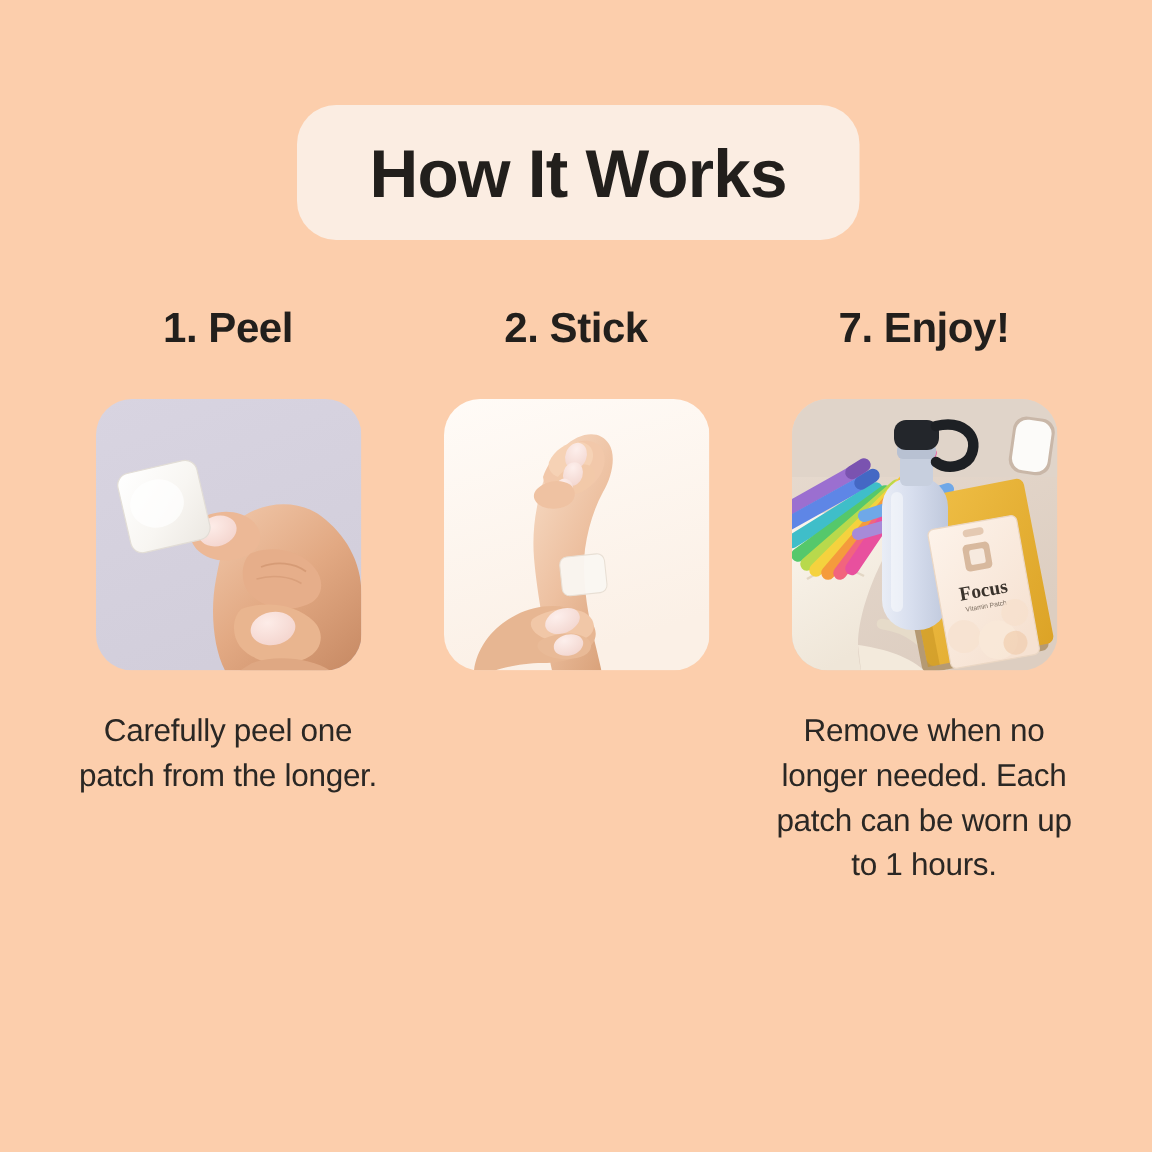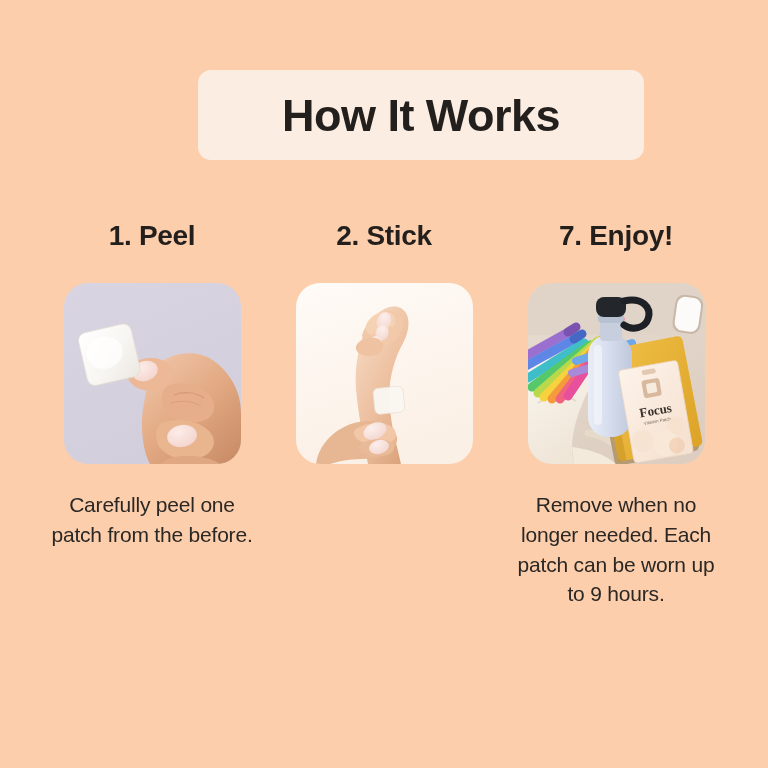--- a/index.html
+++ b/index.html
@@ -13,37 +13,37 @@
     background:#FCCEAC;
     font-family:"Liberation Sans", sans-serif;
     color:#2A2724;
     position:relative;
   }
 
   
   #title-pill {
     position:absolute;
     left:198px; top:70px;
-    width:446px; height:90px;
+    width:375px; height:90px;
     background:#FBEDE2;
-    border-radius:13px;
+    border-radius:26px;
     display:flex; align-items:center; justify-content:center;
   }
   #title-text {
     font-size:45px;
     font-weight:bold;
     letter-spacing:-0.5px;
     color:#221F1C;
     line-height:1;
   }
 
   
   #steps {
     position:absolute;
-    left:0; top:210px;
+    left:0; top:193px;
     width:768px;
     display:flex;
     justify-content:center;
   }
   .step {
     width:232px;
     display:flex;
     flex-direction:column;
     align-items:center;
   }
@@ -134,21 +134,21 @@
 
         <g transform="rotate(-13 58 78)">
           <rect x="20" y="42" width="54" height="54" rx="8" fill="url(#patchG)"></rect>
           <rect x="20" y="42" width="54" height="54" rx="8" fill="none" stroke="#E2DDD6" stroke-width="0.8"></rect>
           <ellipse cx="43" cy="66" rx="18" ry="16" fill="#FFFFFF" opacity="0.7"></ellipse>
         </g>
       </svg>
     </div>
 
     <div class="caption">
-      <span>Carefully peel one patch from the before.</span>
+      <span>Carefully peel one patch from the longer.</span>
     </div>
   </div>
 
   <div class="step">
     <div class="step-title">2. Stick</div>
 
     <div class="photo">
       <svg viewBox="0 0 177 181" preserveAspectRatio="xMidYMid slice">
         <defs>
           <linearGradient id="cream2" x1="0" y1="0" x2="0.3" y2="1">
@@ -290,17 +290,17 @@
 
           <circle cx="110" cy="156" r="11" fill="#F7E2D0" opacity="0.85"></circle>
           <circle cx="132" cy="162" r="13" fill="#F9E8D8" opacity="0.8"></circle>
           <circle cx="146" cy="146" r="9" fill="#F6DFCC" opacity="0.7"></circle>
           <circle cx="143" cy="166" r="8" fill="#F0C9A8" opacity="0.6"></circle>
         </g>
       </svg>
     </div>
 
     <div class="caption">
-      <span>Remove when no longer needed. Each patch can be worn up to 9 hours.</span>
+      <span>Remove when no longer needed. Each patch can be worn up to 1 hours.</span>
     </div>
   </div>
 
 </div>
 
 </body></html>

